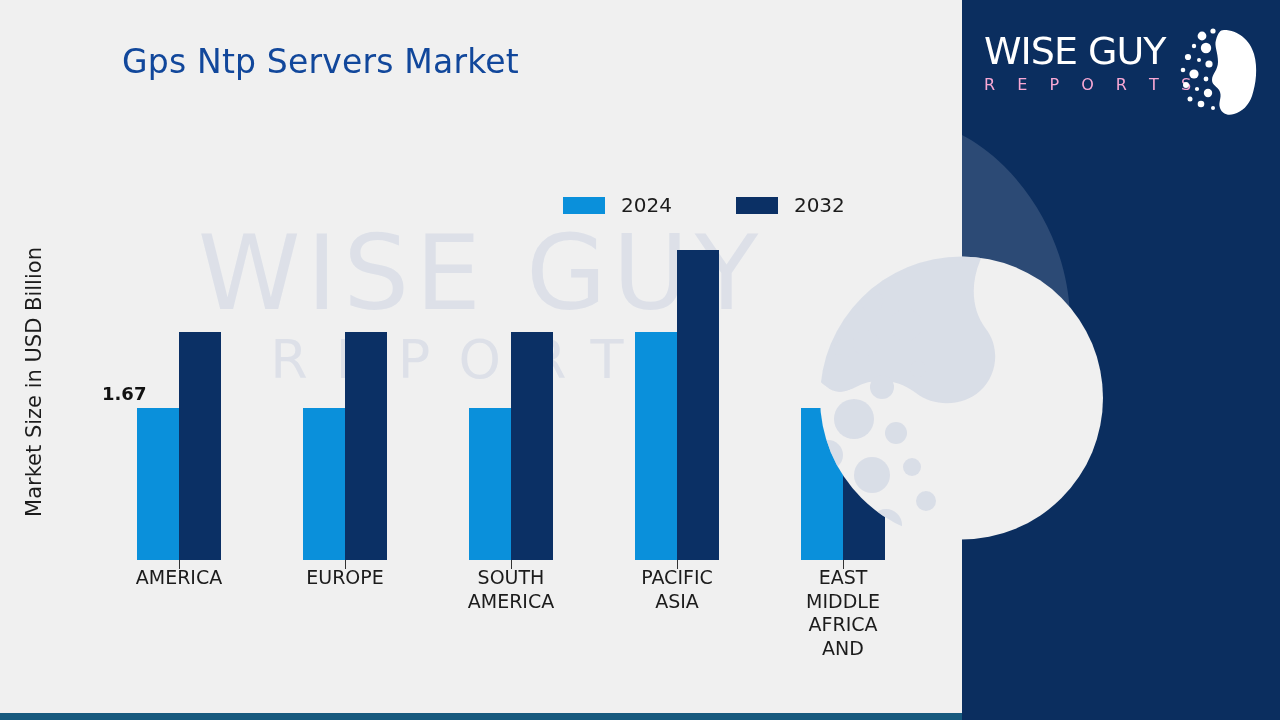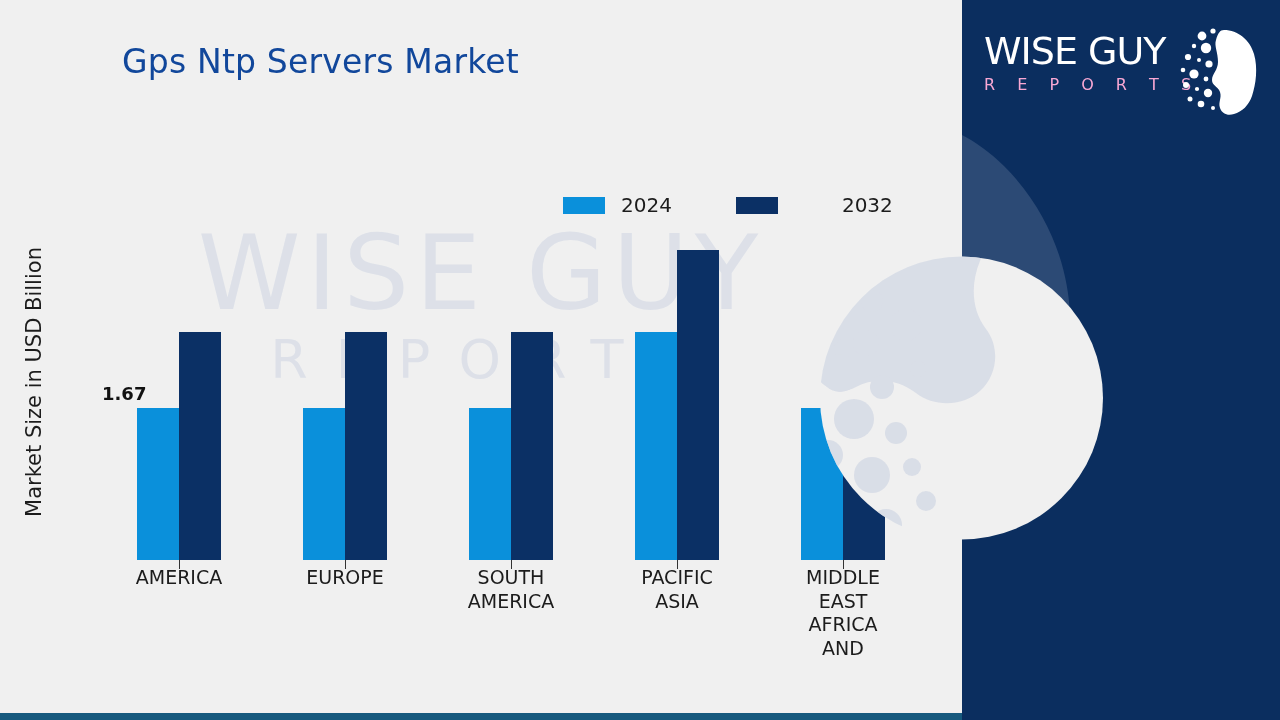--- a/index.html
+++ b/index.html
@@ -48,21 +48,21 @@
     transform:rotate(-90deg); transform-origin:center center;
     text-align:center; font-size:21px; color:#1c1c1c; white-space:nowrap;
   }
 
   
   .legend {
     position:absolute; left:555px; top:193px;
     display:flex; align-items:center; gap:0;margin-left:8px;
   }
   .legend-item { display:flex; align-items:center; }
-  .legend-item + .legend-item { margin-left:64px;gap:48px; }
+  .legend-item + .legend-item { margin-left:64px; }
   .legend-swatch { width:42px; height:17px; display:block; }
   .legend-label { font-size:20px; color:#1c1c1c; margin-left:16px; white-space:nowrap; }
 
   
   .plot {
     position:absolute; left:96px; top:190px;
     width:830px; height:370px;
   }
   .groups {
     position:absolute; left:0; bottom:0; width:100%; height:100%;
@@ -208,22 +208,22 @@
         </div>
         <div class="cat">
           <div>SOUTH</div>
           <div>AMERICA</div>
         </div>
         <div class="cat">
           <div>PACIFIC</div>
           <div>ASIA</div>
         </div>
         <div class="cat">
+          <div>EAST</div>
           <div>MIDDLE</div>
-          <div>EAST</div>
           <div>AFRICA</div>
           <div>AND</div>
         </div>
       </div>
   </div>
 
   <div class="right-panel">
 
     <svg class="head-silhouette" viewBox="0 0 266 468">
       <path d="M10,0 C10,0 60,4 104,48 C150,94 168,150 170,196

